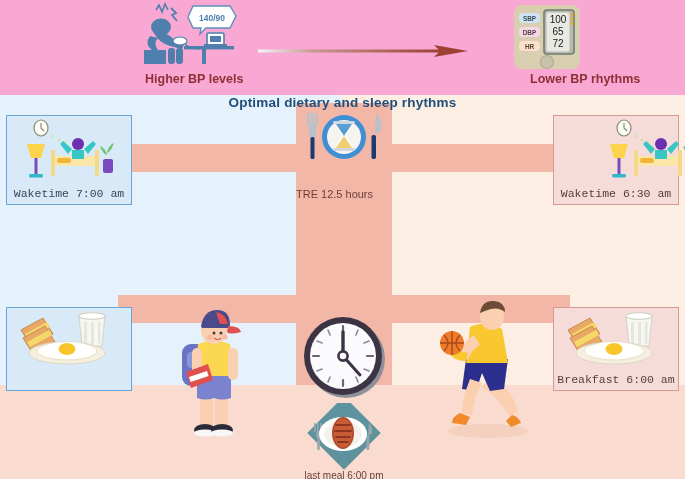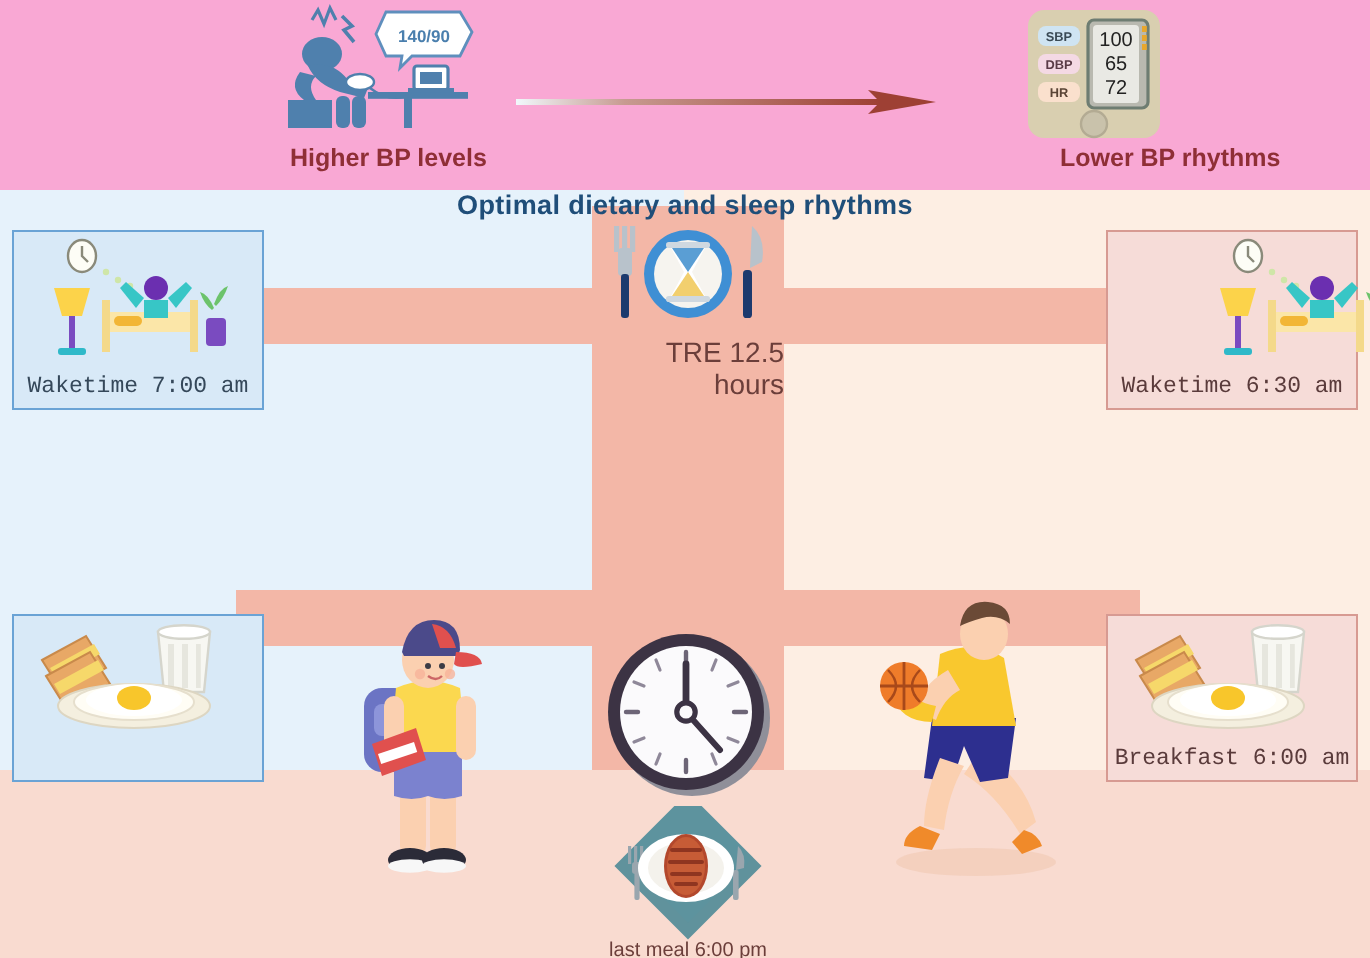--- a/index.html
+++ b/index.html
@@ -43,21 +43,21 @@
   .card-blue .lbl{color:#35485a;}
   .card-pink .lbl{color:#5a3b3b;}
 
   .c-wake-l{left:6px;top:20px;width:126px;height:90px;}
   .c-wake-r{left:553px;top:20px;width:126px;height:90px;padding-left:36px;}
   .c-bfast-l{left:6px;top:212px;width:126px;height:84px;}
   .c-bfast-r{left:553px;top:212px;width:126px;height:84px;}
 
   
   .c-tre{position:absolute;left:296px;top:8px;width:96px;height:100px;z-index:12;}
-  .c-tre .lbl{position:absolute;bottom:3px;width:100%;text-align:right;font-size:14px;color:#6b3e3a;}
+  .c-tre .lbl{position:absolute;bottom:3px;width:100%;text-align:left;font-size:11px;color:#6b3e3a;}
   .c-meal{position:absolute;left:296px;top:308px;width:96px;height:80px;z-index:12;}
   .c-meal .lbl{position:absolute;bottom:2px;width:100%;text-align:center;font-size:10px;color:#6b3e3a;}
 
   .clockwrap{position:absolute;left:300px;top:218px;width:88px;height:88px;z-index:14;}
 
   .kid{position:absolute;z-index:12;}
   .kid-left{left:158px;top:207px;width:100px;height:140px;}
   .kid-right{left:430px;top:202px;width:112px;height:148px;}
 </style>
 </head>

